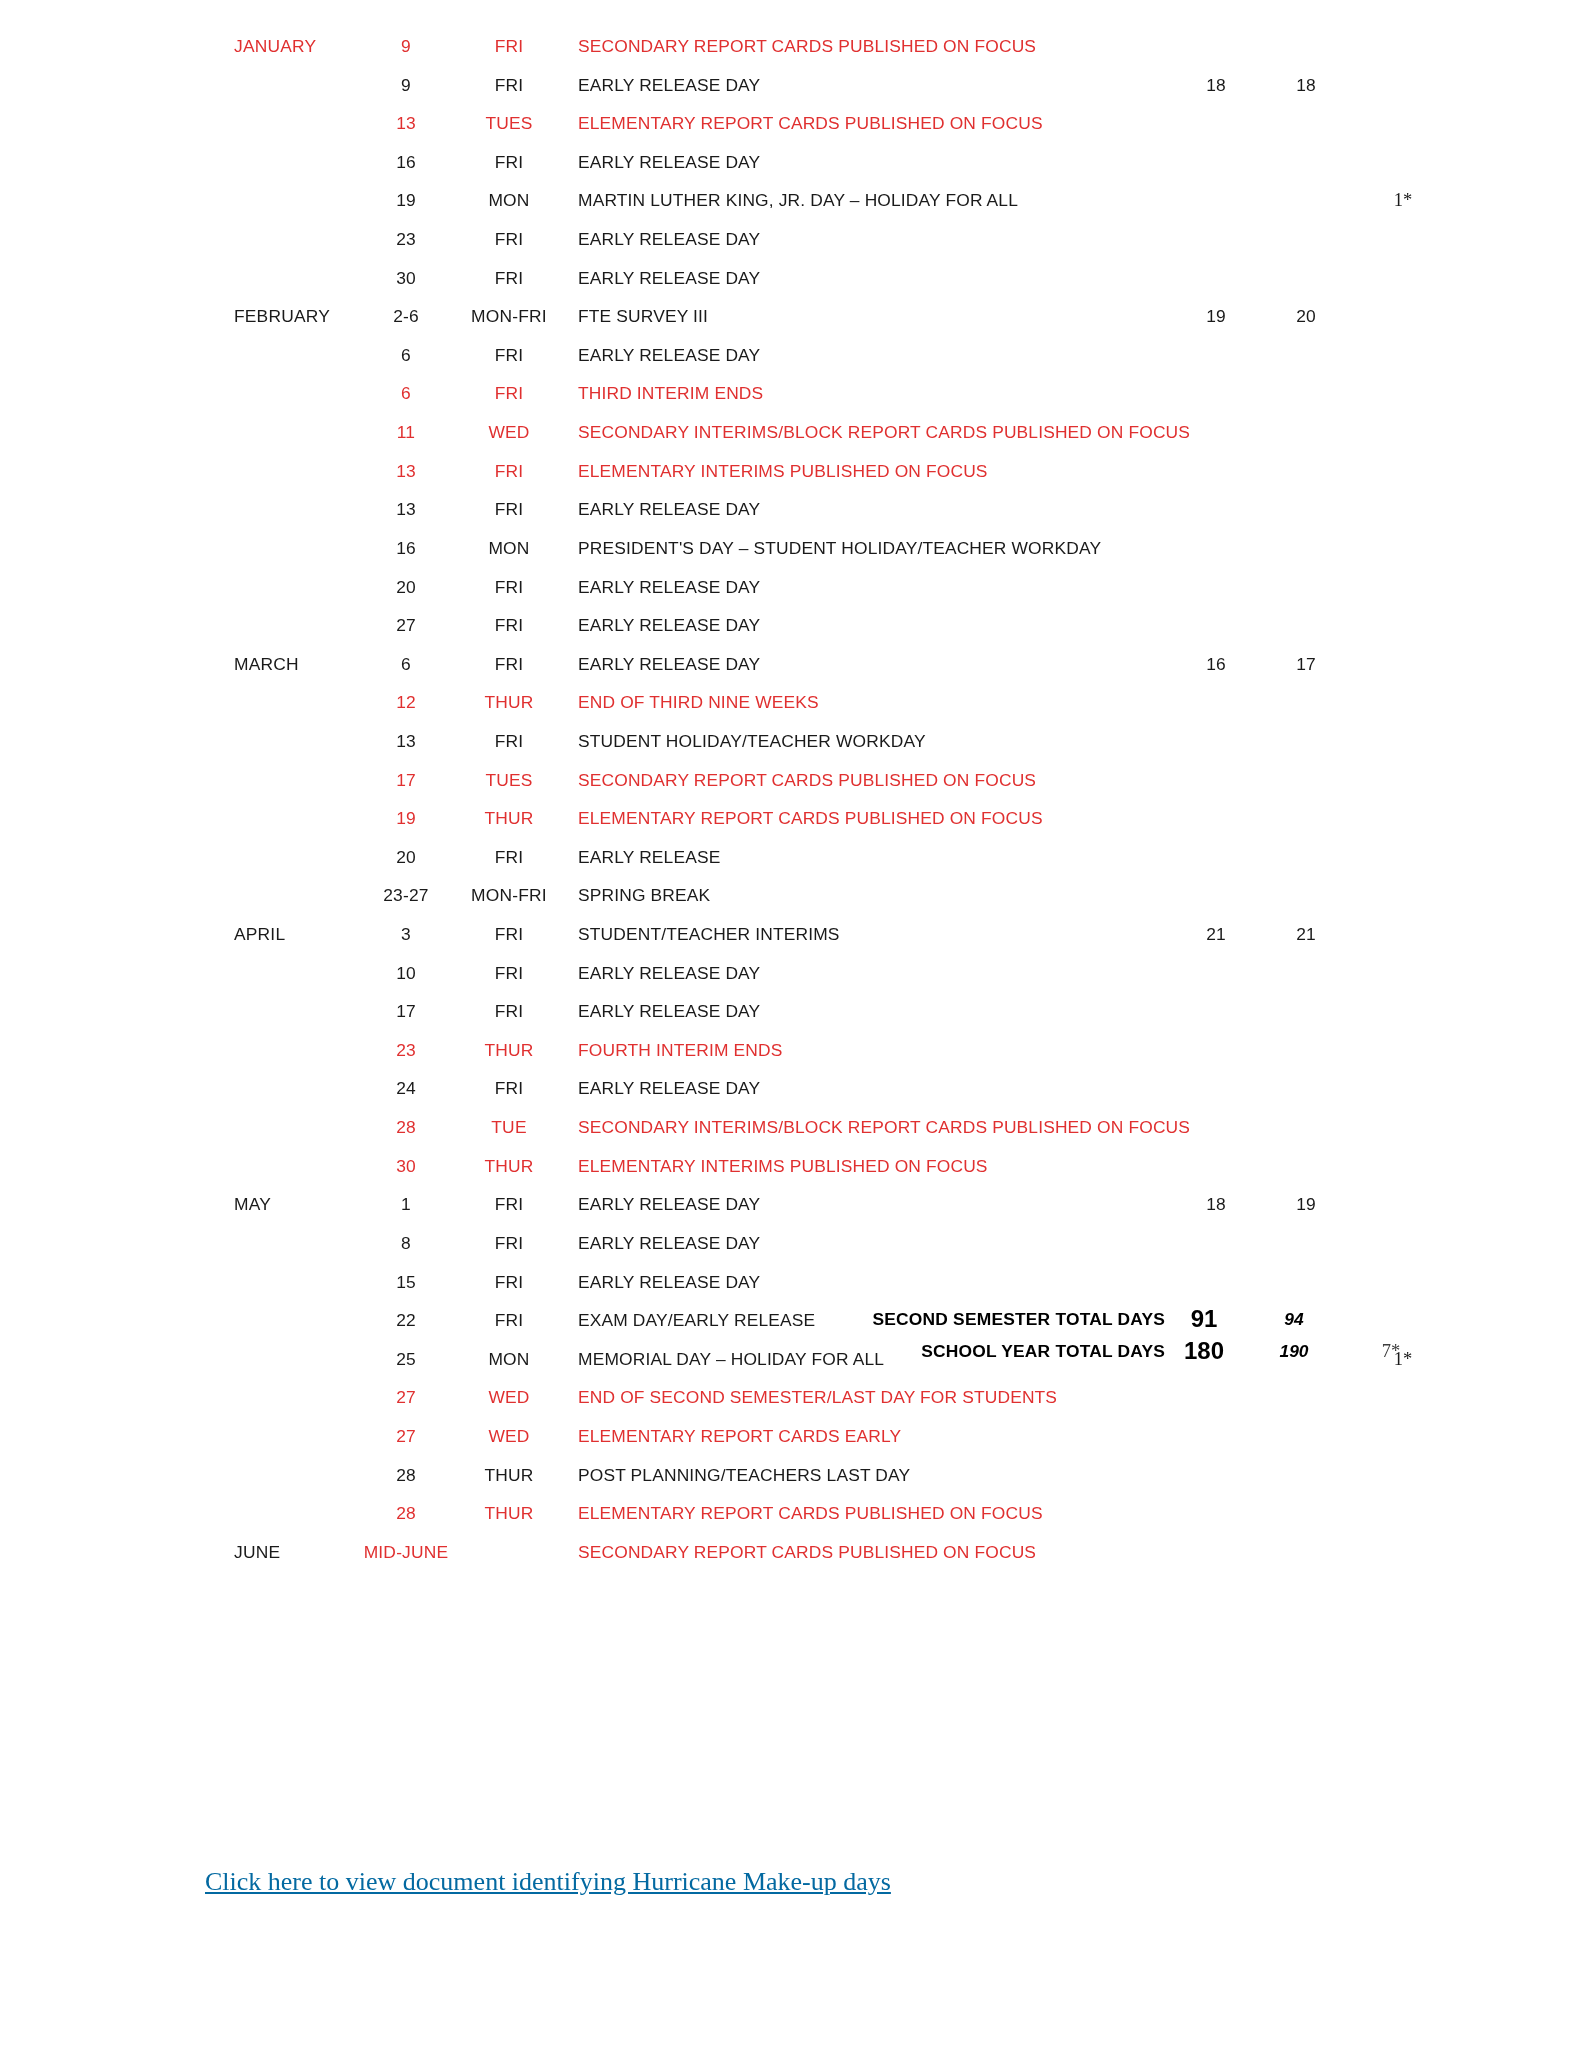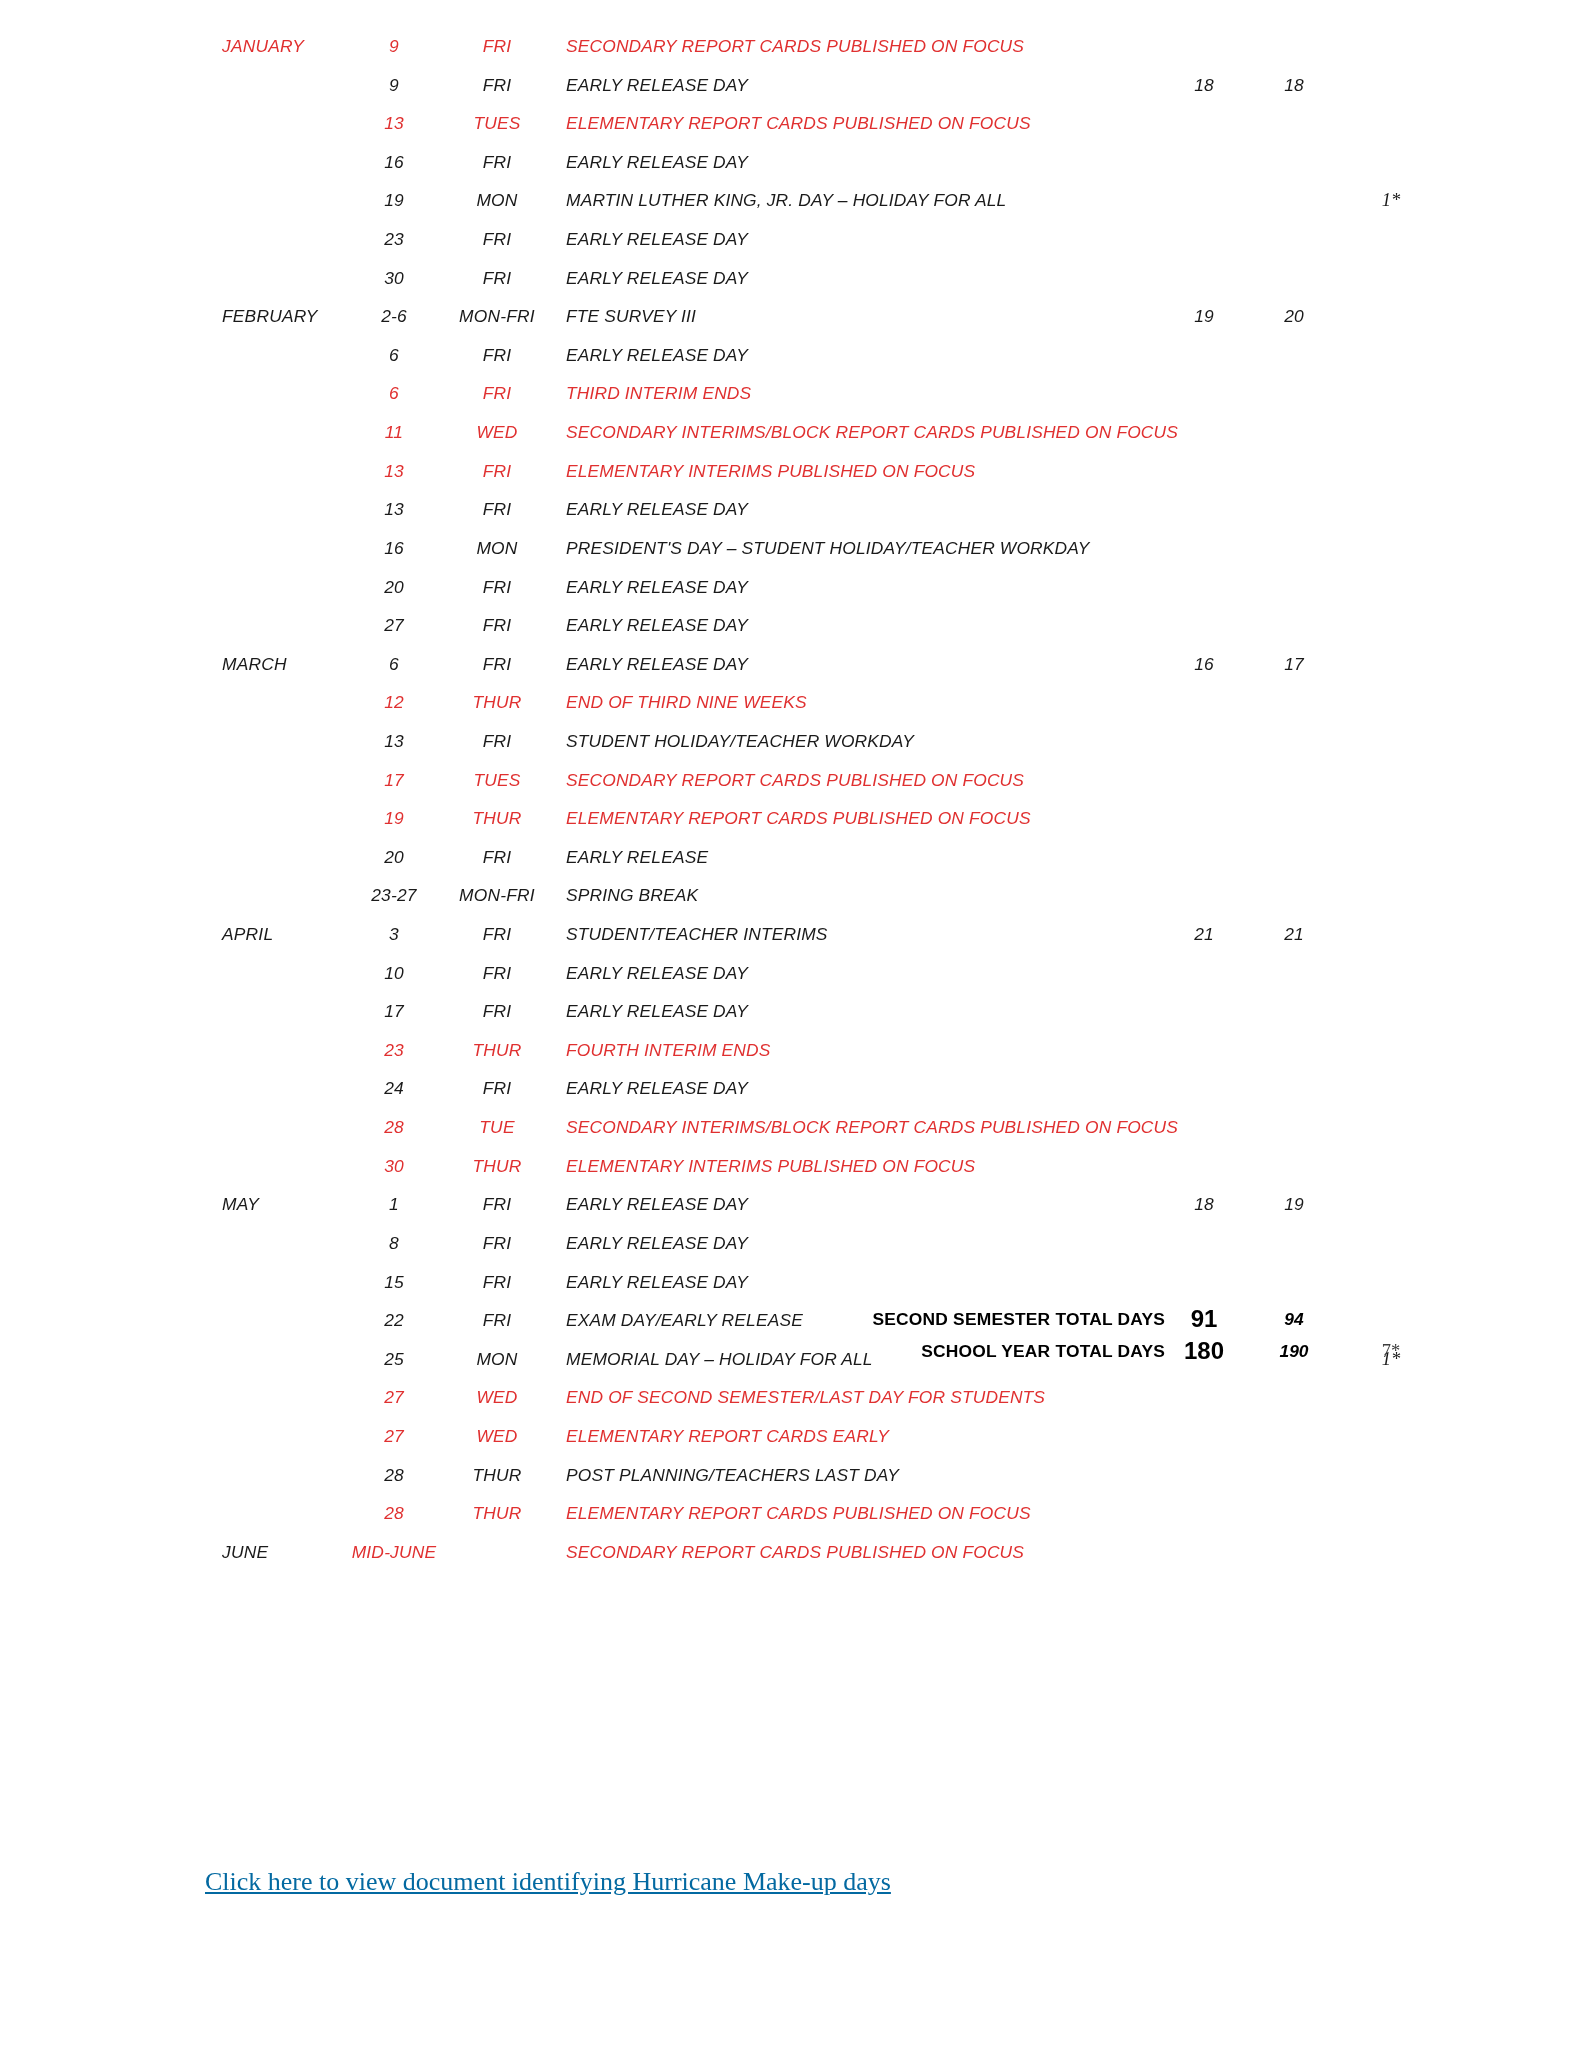--- a/index.html
+++ b/index.html
@@ -20,24 +20,23 @@
     position: absolute;
     left: 0; top: 0;
     width: 1583px;
     height: 2048px;
     overflow: hidden;
   }
 
   
   #calendar-rows {
     position: absolute;
-    left: 0;
+    left: 12px;
     top: 35px;
     width: 1274px;
-    font-style: italic;
   }
   .cal-row {
     position: relative;
     height: 38.62px;
     width: 1583px;
   }
   .cal-row > * {
     position: absolute;
     top: 0;
     line-height: 22px;

